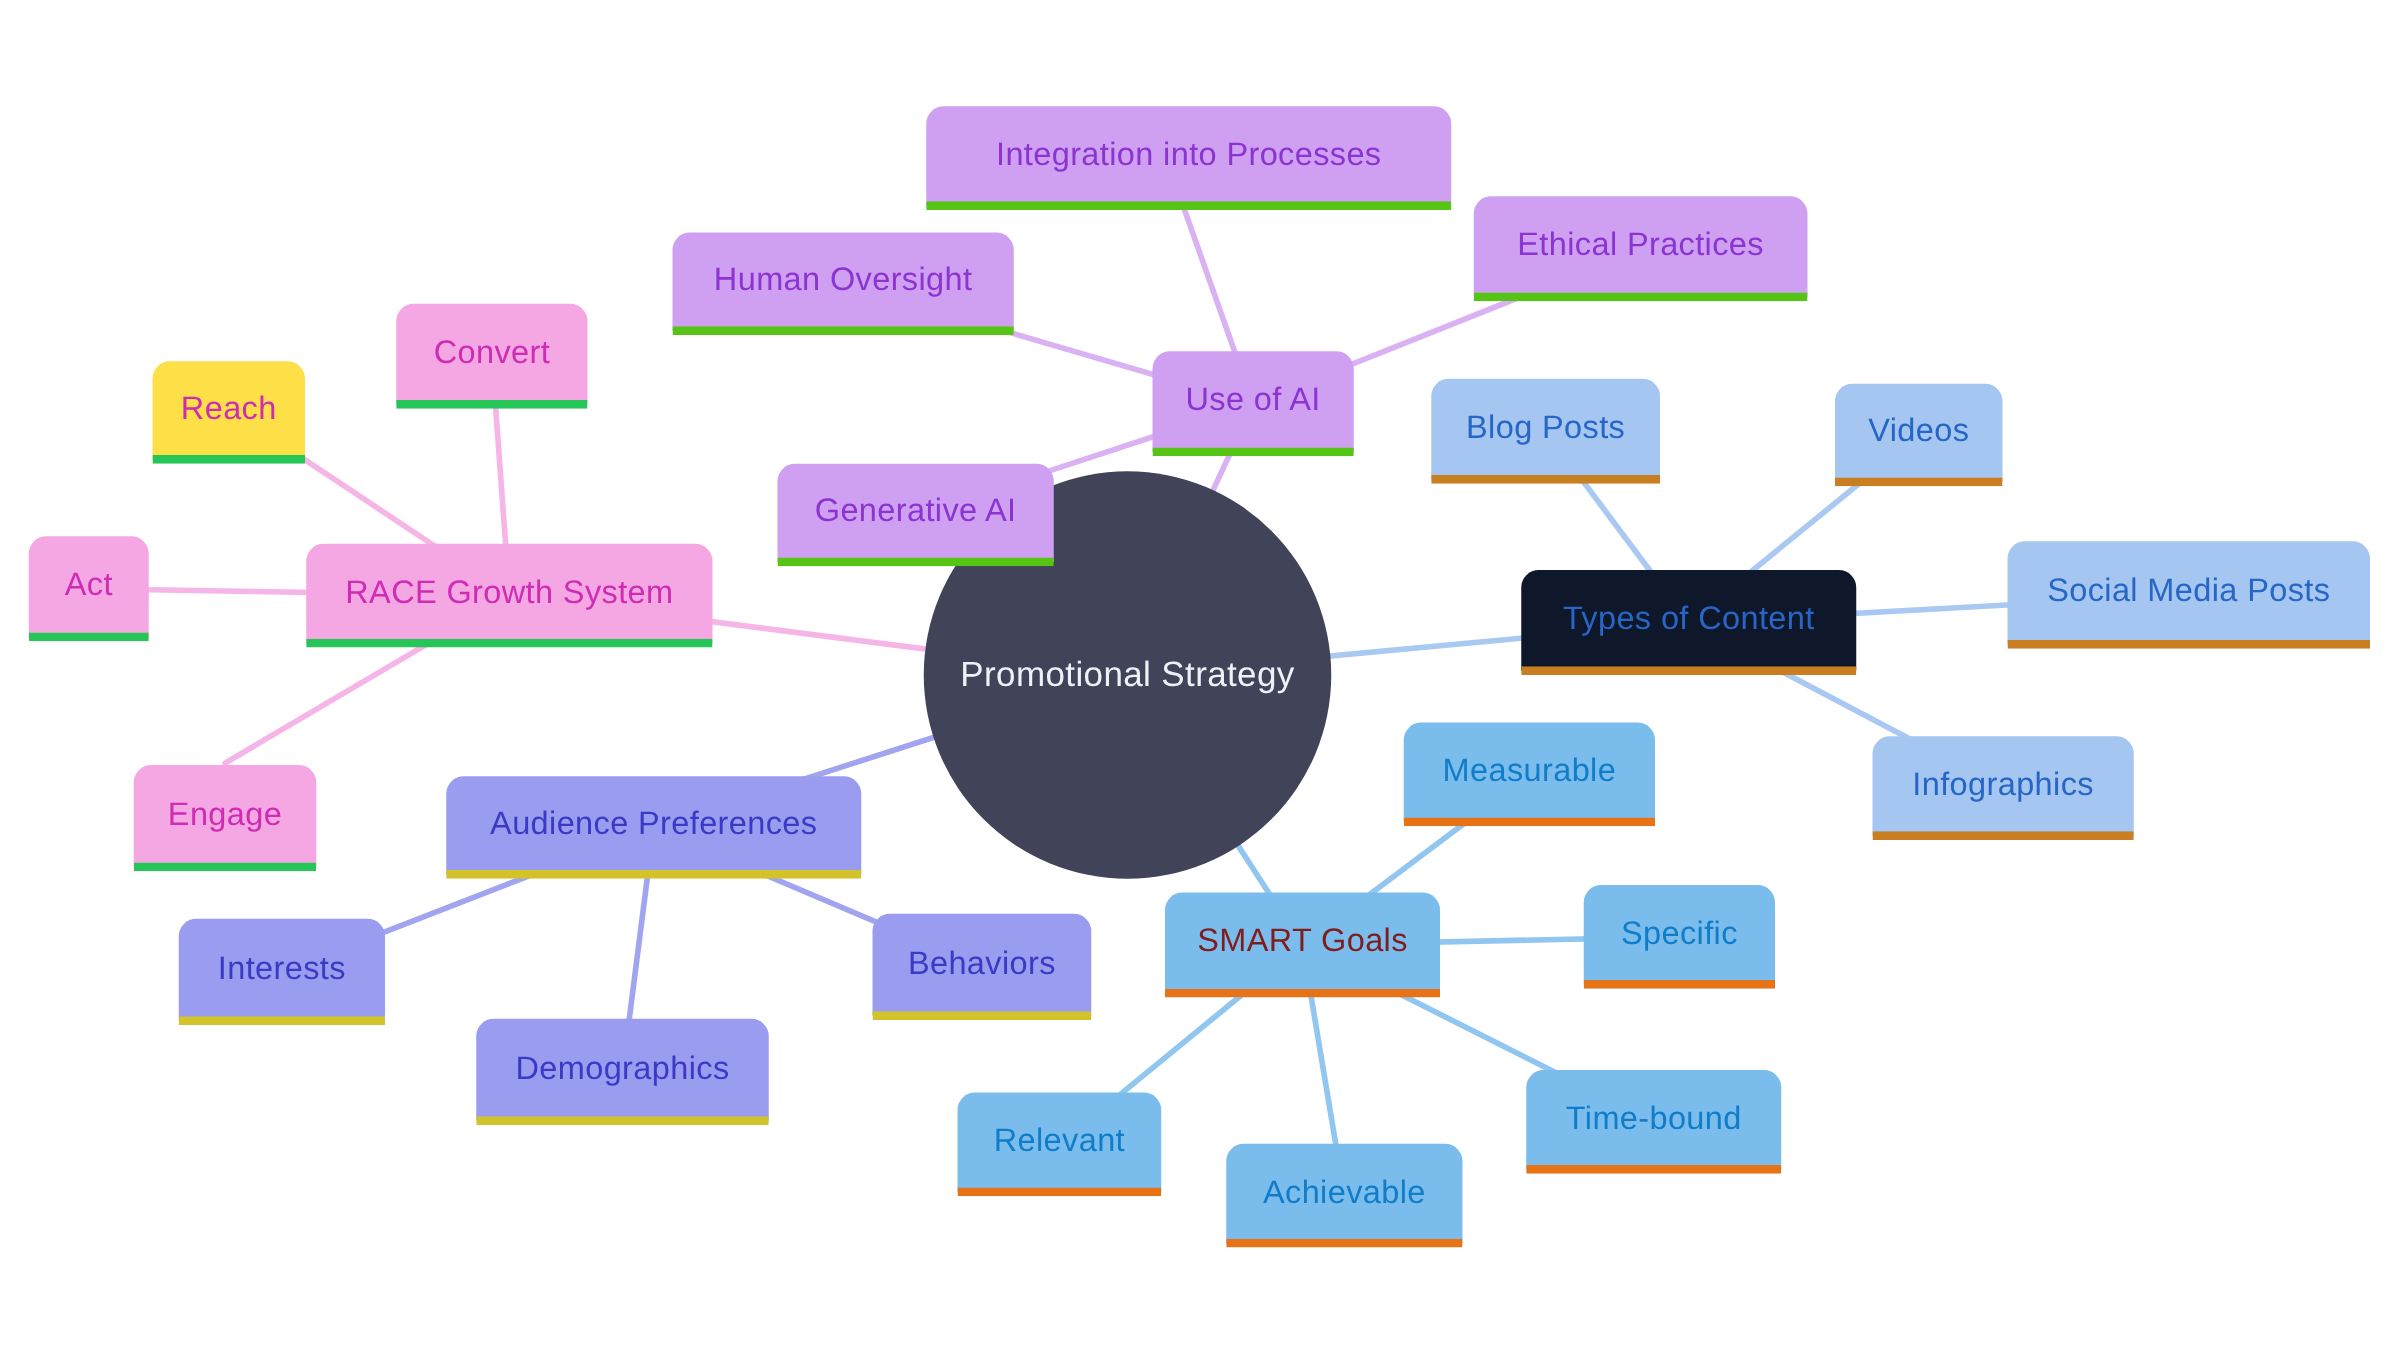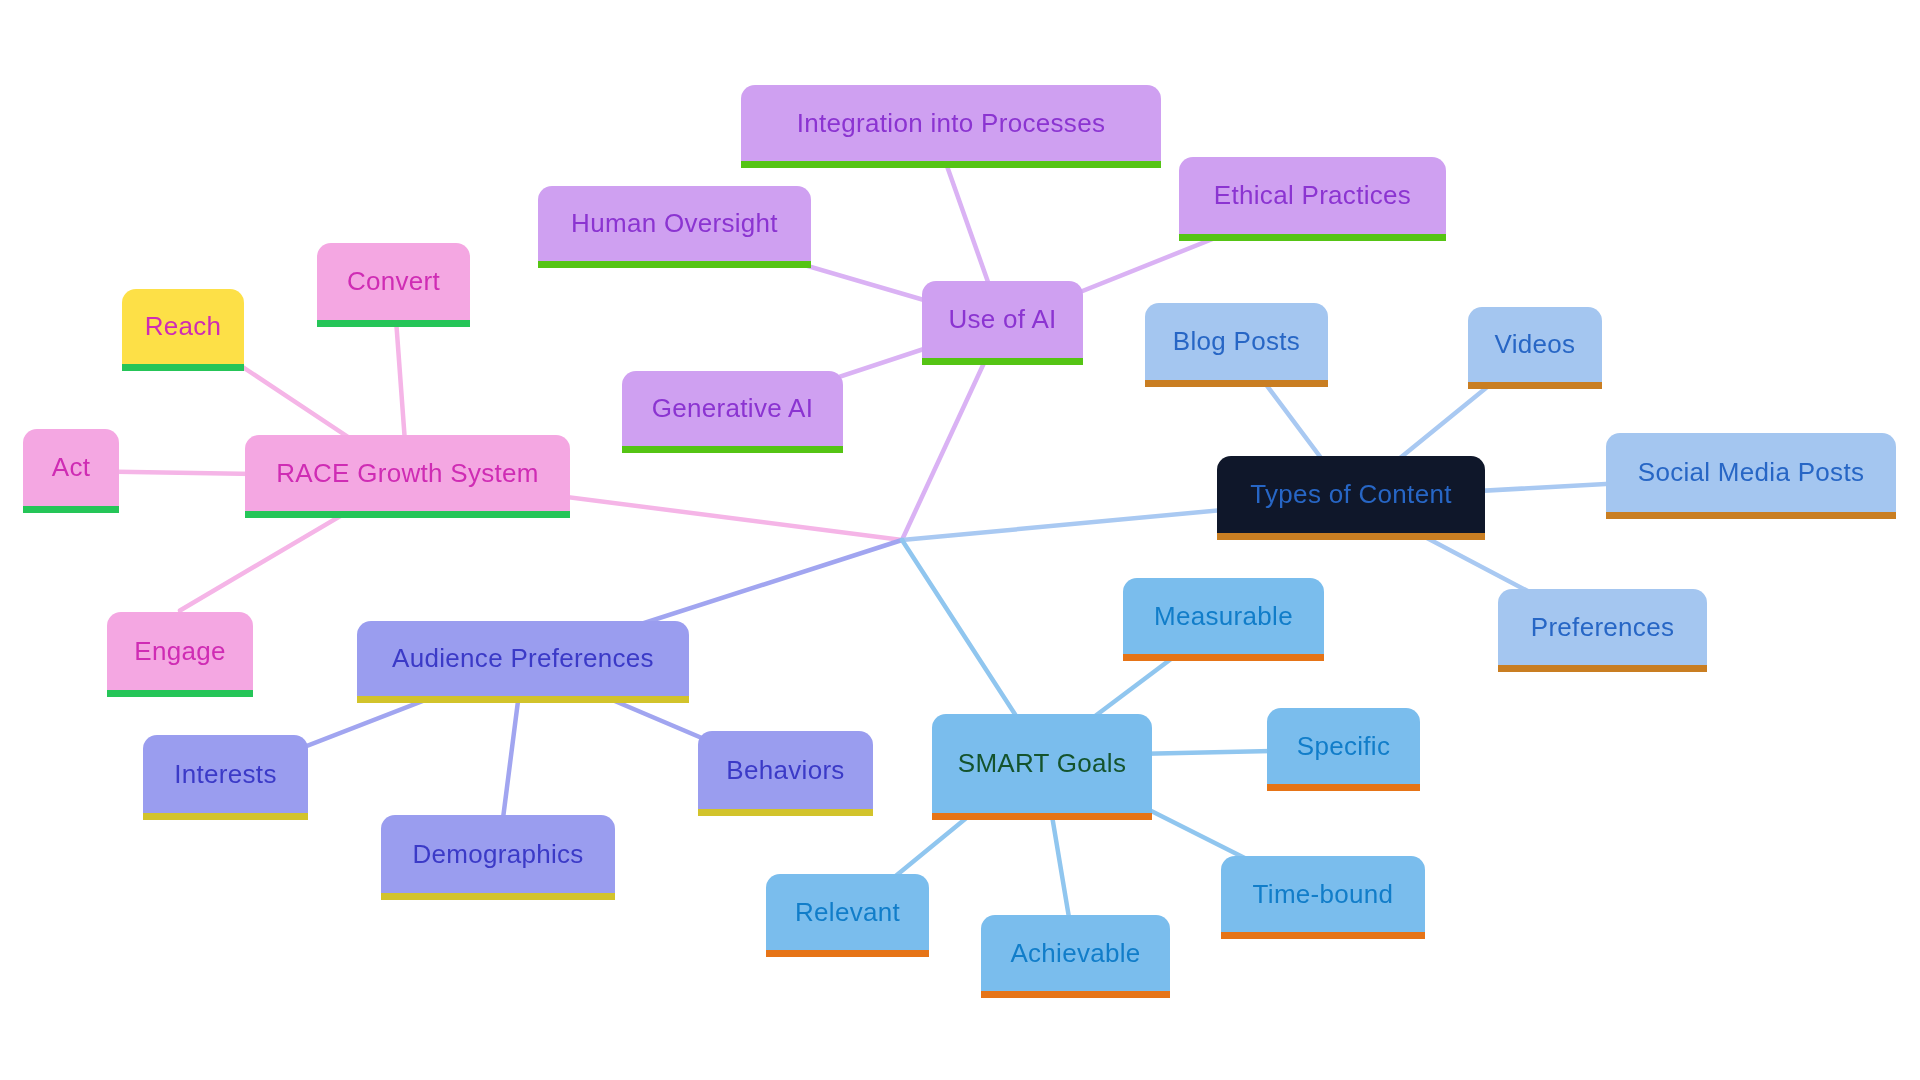--- a/index.html
+++ b/index.html
@@ -69,20 +69,23 @@
       <line x1="523" y1="662" x2="225.5" y2="777.5" stroke="#a1a5f0" stroke-width="4.5" stroke-linecap="round"></line>
       <line x1="523" y1="662" x2="498" y2="857.5" stroke="#a1a5f0" stroke-width="4.5" stroke-linecap="round"></line>
       <line x1="523" y1="662" x2="785.5" y2="773.5" stroke="#a1a5f0" stroke-width="4.5" stroke-linecap="round"></line>
       <line x1="902" y1="540" x2="1042" y2="756" stroke="#90c6ef" stroke-width="4.5" stroke-linecap="round"></line>
       <line x1="1042" y1="756" x2="1223.5" y2="619.5" stroke="#90c6ef" stroke-width="4.5" stroke-linecap="round"></line>
       <line x1="1042" y1="756" x2="1343.5" y2="749.5" stroke="#90c6ef" stroke-width="4.5" stroke-linecap="round"></line>
       <line x1="1042" y1="756" x2="847.5" y2="915.5" stroke="#90c6ef" stroke-width="4.5" stroke-linecap="round"></line>
       <line x1="1042" y1="756" x2="1075.5" y2="956.5" stroke="#90c6ef" stroke-width="4.5" stroke-linecap="round"></line>
       <line x1="1042" y1="756" x2="1323" y2="897.5" stroke="#90c6ef" stroke-width="4.5" stroke-linecap="round"></line>
     </svg>
+  <div id="root-node" class="root-node" style="left: 739px; top: 377px; width: 326px; height: 326px; background: rgb(65, 68, 89); color: rgb(238, 241, 247);">
+    <span>Promotional Strategy</span>
+  </div>
   <div id="nodes">
       <div class="node" style="left: 922px; top: 281px; width: 161px; height: 84px; background: rgb(207, 160, 241); color: rgb(139, 52, 209); border-bottom: 7px solid rgb(85, 196, 20);">
         <span>Use of AI</span>
       </div>
       <div class="node" style="left: 741px; top: 85px; width: 420px; height: 83px; background: rgb(207, 160, 241); color: rgb(139, 52, 209); border-bottom: 7px solid rgb(85, 196, 20);">
         <span>Integration into Processes</span>
       </div>
       <div class="node" style="left: 538px; top: 186px; width: 273px; height: 82px; background: rgb(207, 160, 241); color: rgb(139, 52, 209); border-bottom: 7px solid rgb(85, 196, 20);">
         <span>Human Oversight</span>
       </div>
@@ -113,35 +116,35 @@
       <div class="node" style="left: 1145px; top: 303px; width: 183px; height: 84px; background: rgb(164, 198, 240); color: rgb(39, 102, 197); border-bottom: 7px solid rgb(201, 126, 34);">
         <span>Blog Posts</span>
       </div>
       <div class="node" style="left: 1468px; top: 307px; width: 134px; height: 82px; background: rgb(164, 198, 240); color: rgb(39, 102, 197); border-bottom: 7px solid rgb(201, 126, 34);">
         <span>Videos</span>
       </div>
       <div class="node" style="left: 1606px; top: 433px; width: 290px; height: 86px; background: rgb(164, 198, 240); color: rgb(39, 102, 197); border-bottom: 7px solid rgb(201, 126, 34);">
         <span>Social Media Posts</span>
       </div>
       <div class="node" style="left: 1498px; top: 589px; width: 209px; height: 83px; background: rgb(164, 198, 240); color: rgb(39, 102, 197); border-bottom: 7px solid rgb(201, 126, 34);">
-        <span>Preferences</span>
+        <span>Infographics</span>
       </div>
       <div class="node" style="left: 357px; top: 621px; width: 332px; height: 82px; background: rgb(154, 157, 239); color: rgb(59, 58, 199); border-bottom: 7px solid rgb(210, 195, 43);">
         <span>Audience Preferences</span>
       </div>
       <div class="node" style="left: 143px; top: 735px; width: 165px; height: 85px; background: rgb(154, 157, 239); color: rgb(59, 58, 199); border-bottom: 7px solid rgb(210, 195, 43);">
         <span>Interests</span>
       </div>
       <div class="node" style="left: 381px; top: 815px; width: 234px; height: 85px; background: rgb(154, 157, 239); color: rgb(59, 58, 199); border-bottom: 7px solid rgb(210, 195, 43);">
         <span>Demographics</span>
       </div>
       <div class="node" style="left: 698px; top: 731px; width: 175px; height: 85px; background: rgb(154, 157, 239); color: rgb(59, 58, 199); border-bottom: 7px solid rgb(210, 195, 43);">
         <span>Behaviors</span>
       </div>
-      <div class="node" style="left: 932px; top: 714px; width: 220px; height: 106px; background: rgb(122, 189, 237); color: #14532d; border-bottom: 7px solid rgb(230, 116, 23);">
+      <div class="node" style="left: 932px; top: 714px; width: 220px; height: 84px; background: rgb(122, 189, 237); color: #7f1d1d; border-bottom: 7px solid rgb(230, 116, 23);">
         <span>SMART Goals</span>
       </div>
       <div class="node" style="left: 1123px; top: 578px; width: 201px; height: 83px; background: rgb(122, 189, 237); color: rgb(17, 125, 201); border-bottom: 7px solid rgb(230, 116, 23);">
         <span>Measurable</span>
       </div>
       <div class="node" style="left: 1267px; top: 708px; width: 153px; height: 83px; background: rgb(122, 189, 237); color: rgb(17, 125, 201); border-bottom: 7px solid rgb(230, 116, 23);">
         <span>Specific</span>
       </div>
       <div class="node" style="left: 766px; top: 874px; width: 163px; height: 83px; background: rgb(122, 189, 237); color: rgb(17, 125, 201); border-bottom: 7px solid rgb(230, 116, 23);">
         <span>Relevant</span>

